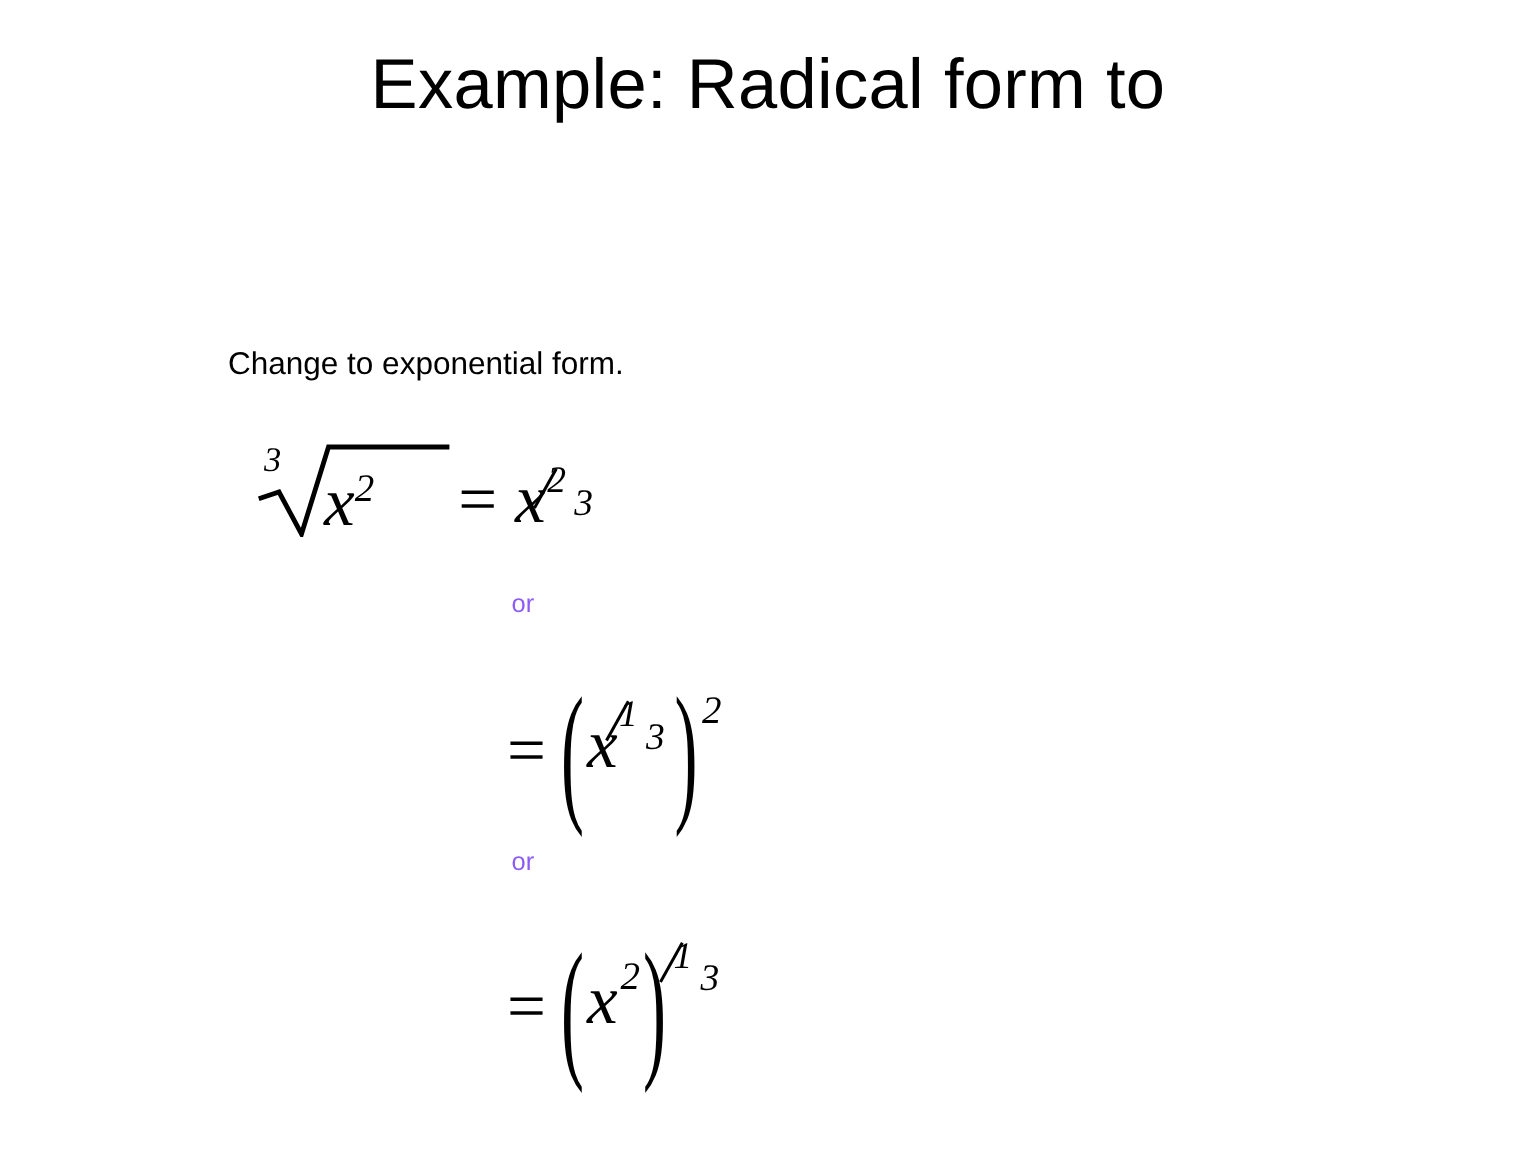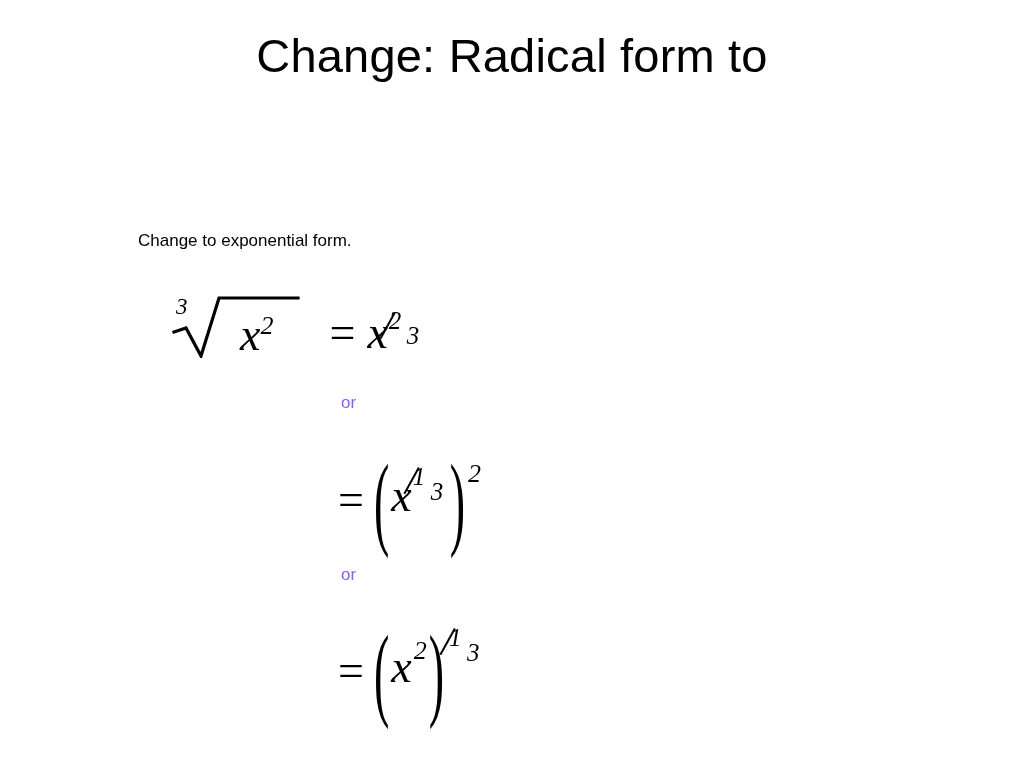--- a/index.html
+++ b/index.html
@@ -34,22 +34,22 @@
     font-weight: 400;
     letter-spacing: 0.2px;
   }
   .title .line1 { display: block; }
   .title .line2 { display: block; }
 
   
   .instruction {
     position: absolute;
     top: 231px;
-    left: 138px;
-    font-size: 17px;
+    left: 152px;
+    font-size: 21px;
     font-weight: 400;
   }
 
   
   .row1 {
     position: absolute;
     top: 286px;
     left: 172px;
     display: flex;
     align-items: flex-start;
@@ -68,21 +68,21 @@
     font-family: "Liberation Serif", serif;
     font-style: italic;
     z-index: 3;
   }
   .rad-svg {
     position: absolute;
     left: 0;
     top: 6px;
   }
   .rad-body {
-    margin-left: 68px;
+    margin-left: 44px;
     margin-top: 18px;
     font-size: 46px;
     font-family: "Liberation Serif", serif;
     font-style: italic;
     line-height: 1;
     white-space: nowrap;
   }
   .rad-body .sup {
     font-size: 26px;
     vertical-align: super;
@@ -211,21 +211,21 @@
   }
   .frac-mt-inner { margin-top: 24px; }
   .frac-mt-outer { margin-top: 14px; margin-left: 4px; }
 </style>
 </head>
 <body>
 
 <div class="slide">
 
   <div class="title">
-    <span class="line1">Change:  Radical form to</span>
+    <span class="line1">Example:  Radical form to</span>
   </div>
 
   <div class="instruction">Change to exponential form.</div>
 
   <div class="row1">
 
     <div class="radical">
       <span class="rad-index">3</span>
       <svg class="rad-svg" width="128" height="66" viewBox="0 0 128 66">
         <path d="M2 40 L14 36 L29 64 L47 6 L126 6" fill="none" stroke="#000" stroke-width="3.2" stroke-linecap="square" stroke-linejoin="miter"></path>

